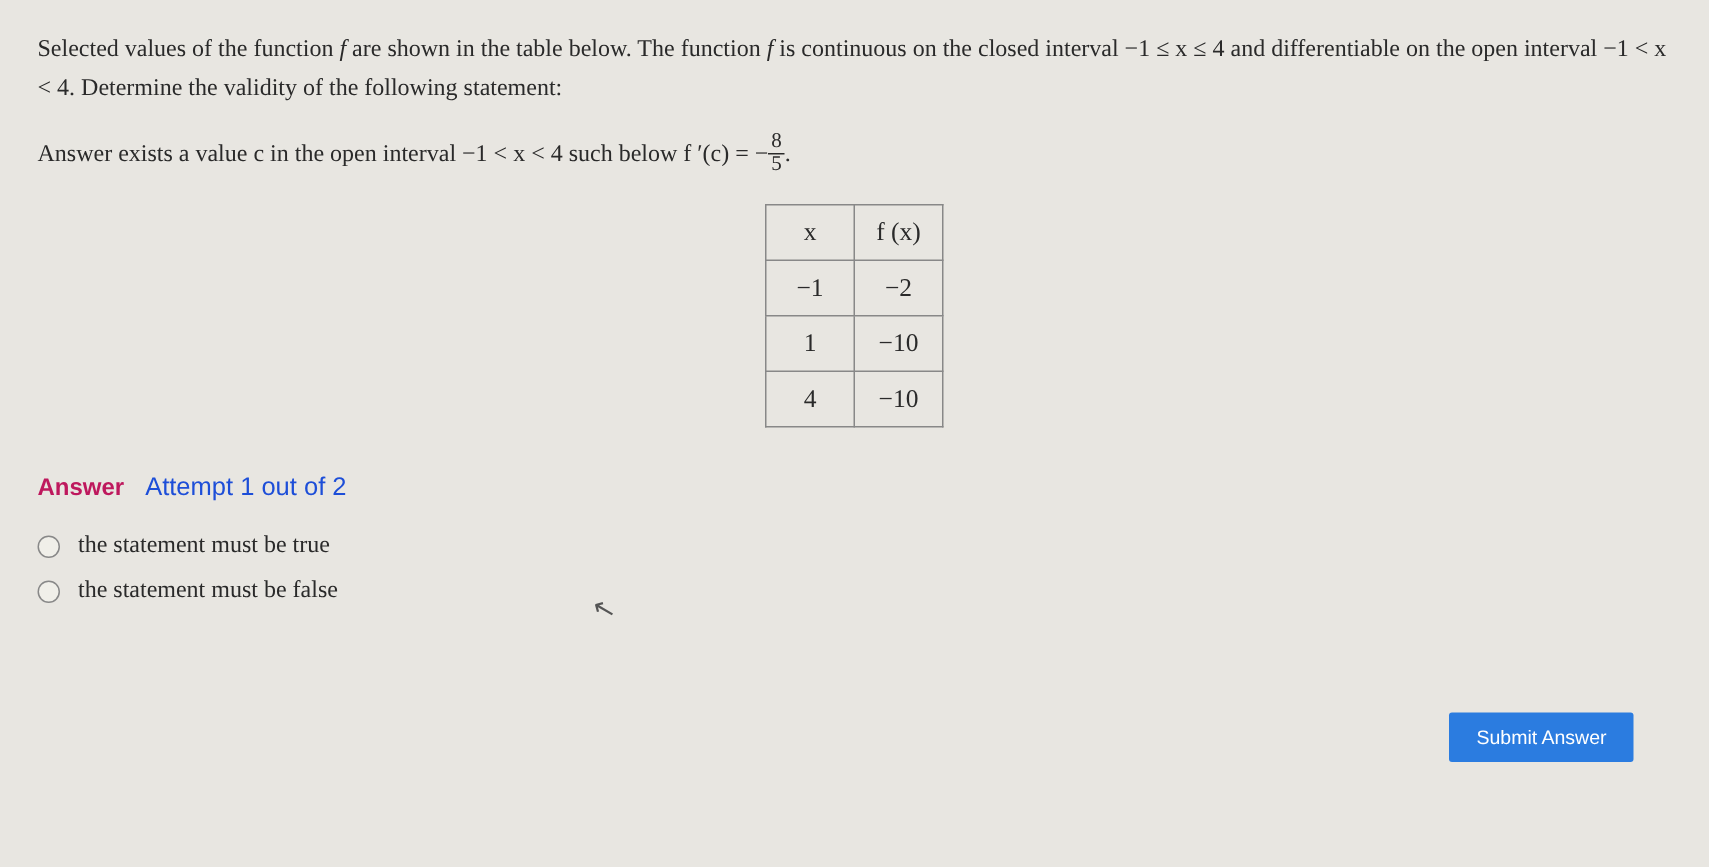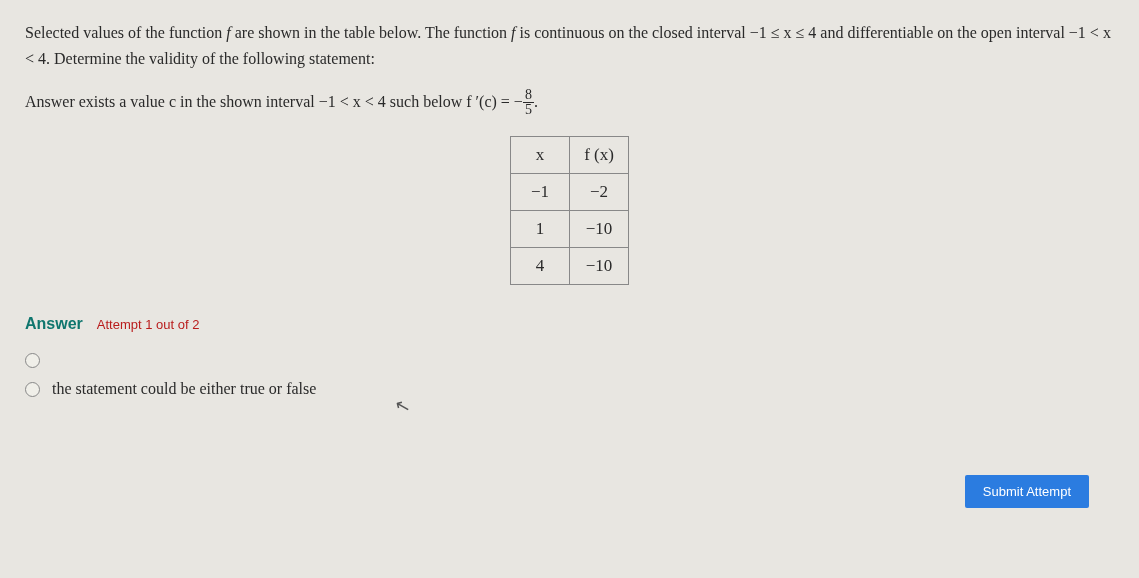--- a/index.html
+++ b/index.html
@@ -40,27 +40,27 @@
     text-align: center;
     min-width: 30px;
     font-size: 17px;
   }
   .answer-section {
     margin-top: 20px;
   }
   .answer-label {
     font-weight: bold;
     font-family: Arial, sans-serif;
-    color: #0f766e;
+    color: #be185d;
     margin-right: 10px;
   }
   .attempt {
     font-family: Arial, sans-serif;
-    color: #b91c1c;
-    font-size: 13px;
+    color: #1d4ed8;
+    font-size: 17px;
   }
   .options {
     margin-top: 20px;
     font-family: Georgia, serif;
   }
   .option {
     display: flex;
     align-items: center;
     margin: 12px 0;
   }
@@ -114,21 +114,21 @@
   }
 </style>
 </head>
 <body>
 
 <div class="problem-text">
   <span>Selected values of the function </span><span class="italic-f">f</span><span> are shown in the table below. The function </span><span class="italic-f">f</span><span> is continuous on the closed interval </span><span class="math">−1 ≤ x ≤ 4</span><span> and differentiable on the open interval </span><span class="math">−1 &lt; x &lt; 4</span><span>. Determine the validity of the following statement:</span>
 </div>
 
 <div class="problem-text">
-  <span>Answer exists a value </span><span class="math">c</span><span> in the shown interval </span><span class="math">−1 &lt; x &lt; 4</span><span> such below </span><span class="math">f ′(c) = −</span><span class="frac"><span class="num">8</span><span class="den">5</span></span><span>.</span>
+  <span>Answer exists a value </span><span class="math">c</span><span> in the open interval </span><span class="math">−1 &lt; x &lt; 4</span><span> such below </span><span class="math">f ′(c) = −</span><span class="frac"><span class="num">8</span><span class="den">5</span></span><span>.</span>
 </div>
 
 <div class="table-container">
   <table>
     <tbody>
         <tr>
       <td class="math">x</td>
       <td class="math">f (x)</td>
     </tr>
     <tr>
@@ -149,21 +149,22 @@
 
 <span class="cursor-icon">↖</span>
 
 <div class="answer-section">
   <span class="answer-label">Answer</span>
   <span class="attempt">Attempt 1 out of 2</span>
 
   <div class="options">
     <div class="option">
       <div class="radio"></div>
+      <span>the statement must be true</span>
     </div>
     <div class="option">
       <div class="radio"></div>
-      <span>the statement could be either true or false</span>
+      <span>the statement must be false</span>
     </div>
   </div>
 </div>
 
-<button class="submit-btn">Submit Attempt</button>
+<button class="submit-btn">Submit Answer</button>
 
 </body></html>

